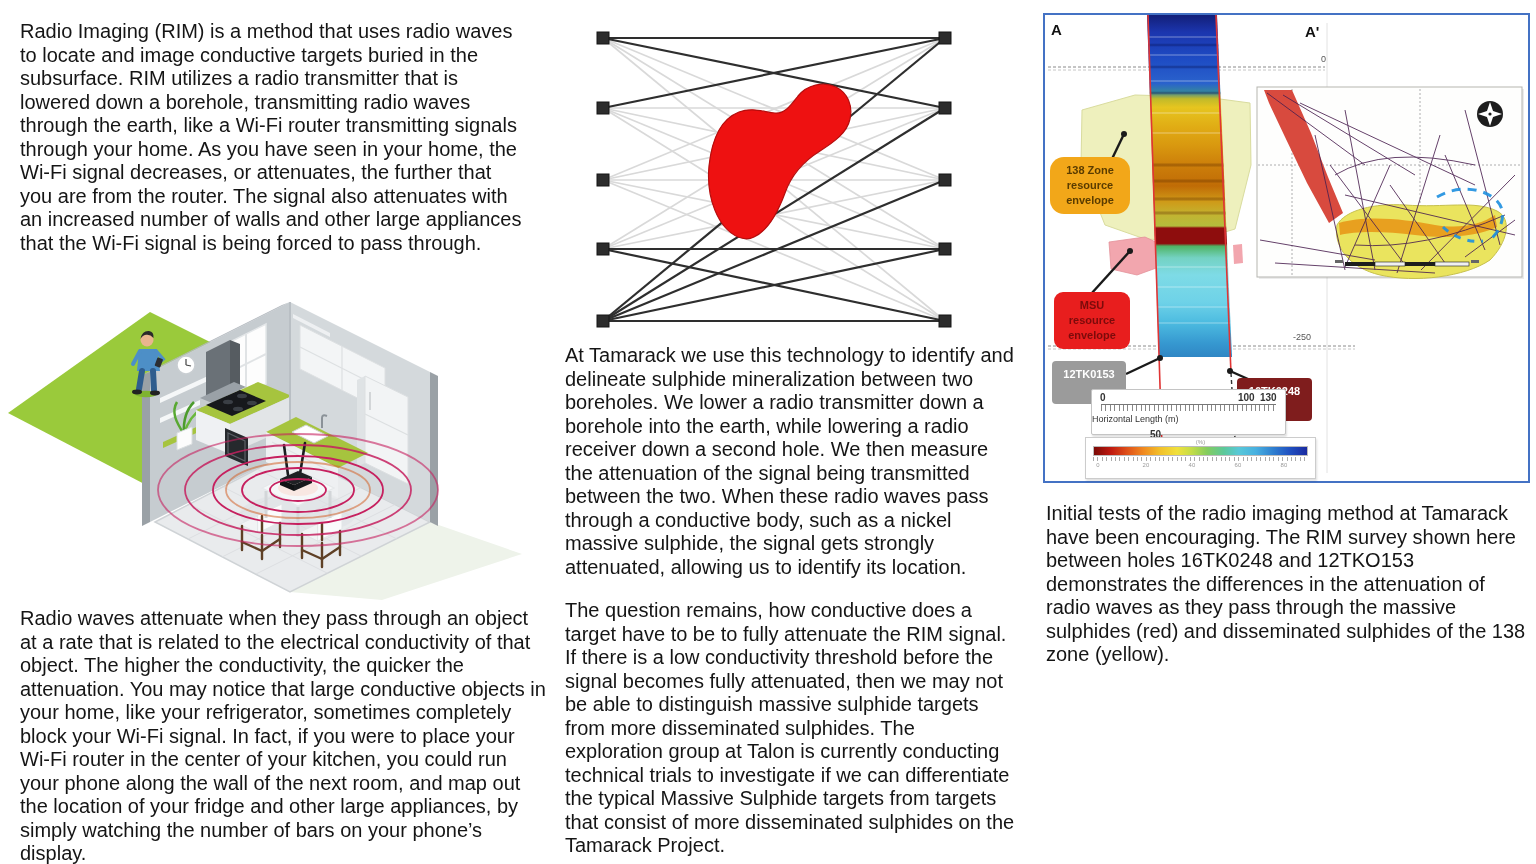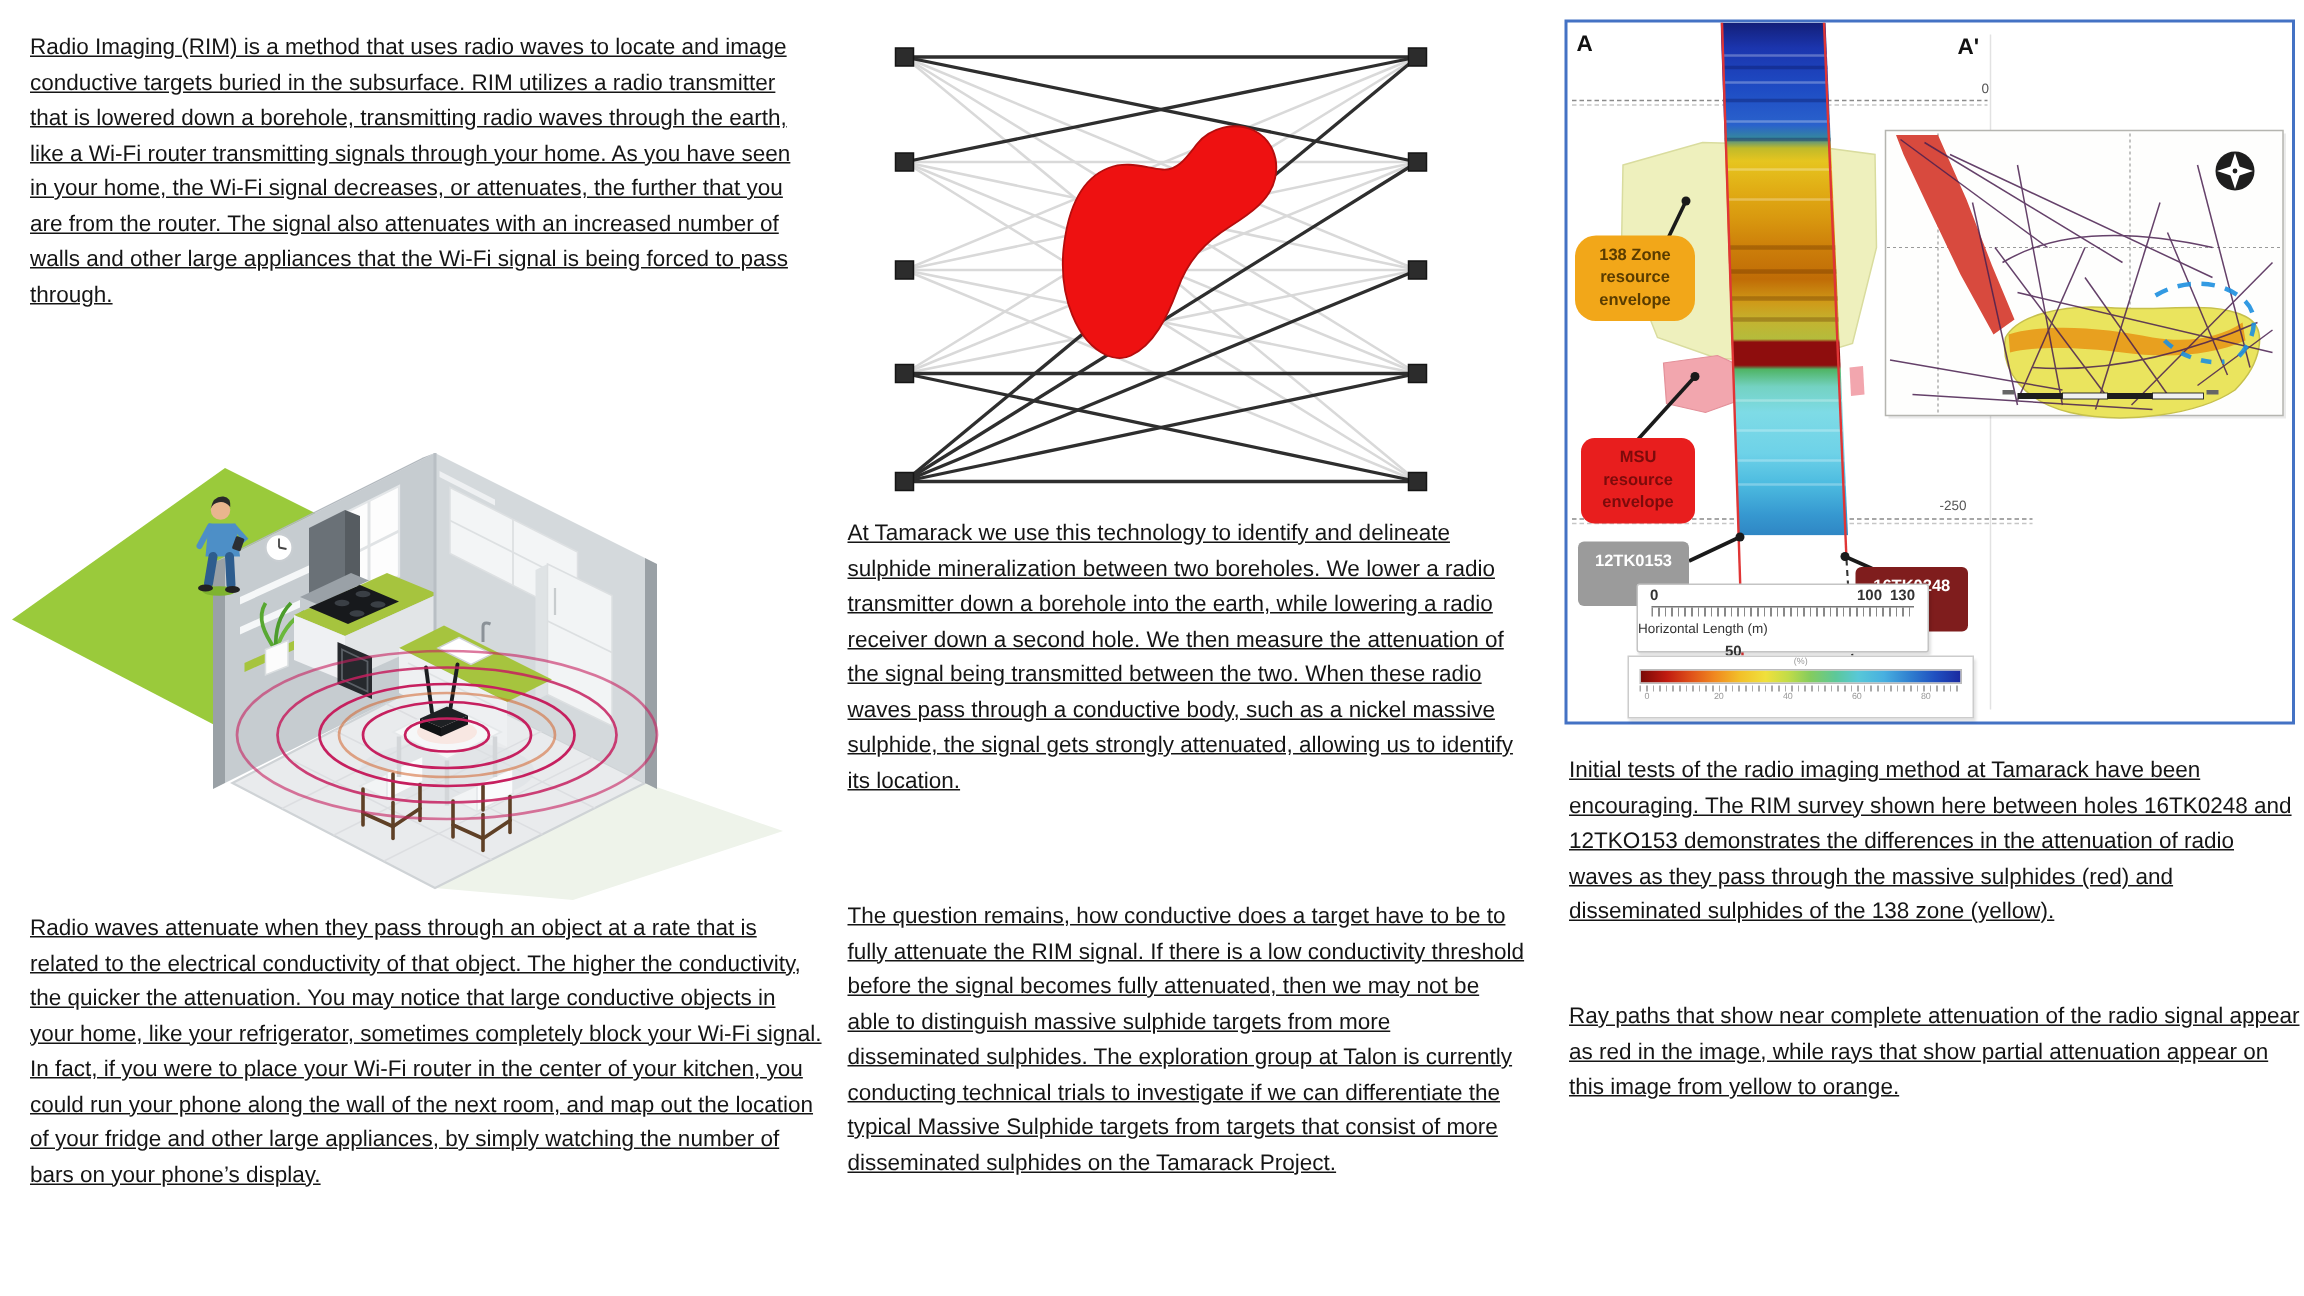--- a/index.html
+++ b/index.html
@@ -1,18 +1,18 @@
 <!DOCTYPE html>
 <html><head>
 <meta charset="utf-8">
 <style>
   html,body{margin:0;padding:0;background:#ffffff;}
   #page{position:relative;width:1536px;height:864px;background:#ffffff;overflow:hidden;
         font-family:"Liberation Sans","DejaVu Sans",sans-serif;color:#141414;}
-  .para{position:absolute;font-size:15px;line-height:23.5px;letter-spacing:0;color:#151515;text-decoration:underline;}
+  .para{position:absolute;font-size:20px;line-height:23.5px;letter-spacing:0;color:#151515;}
   
   #rim-figure{position:absolute;left:1043px;top:13px;width:487px;height:470px;
               border:2px solid #4472c4;box-sizing:border-box;background:#fff;}
   #rim-figure .ov{position:absolute;}
   .sec-label{font-weight:bold;font-size:15px;color:#111;}
   .elev{font-size:9px;color:#555;}
   .callout-box{position:absolute;border-radius:9px;text-align:center;
                font-weight:bold;font-size:11px;line-height:1.35;padding:6px 3px;}
   .hole-box{position:absolute;border-radius:4px;text-align:center;color:#fff;
             font-weight:bold;font-size:11px;line-height:27px;height:43px;}
@@ -426,15 +426,14 @@
         <span style="left:10px;">0</span>
         <span style="left:56px;">20</span>
         <span style="left:102px;">40</span>
         <span style="left:148px;">60</span>
         <span style="left:194px;">80</span>
       </div>
     </div>
   </div>
 
   <div class="para" style="left:1046px;top:502px;width:488px;">Initial tests of the radio imaging method at Tamarack have been encouraging.  The RIM survey shown here between holes 16TK0248 and 12TKO153 demonstrates the differences in the attenuation of radio waves as they pass through the massive sulphides (red) and disseminated sulphides of the 138 zone (yellow).</div>
-  <div class="para" style="left:1046px;top:666px;width:488px;">Ray paths that show near complete attenuation of the radio signal appear as red in the image, while rays that show partial attenuation appear on this image from yellow to orange.</div>
 
 </div>
 
 </body></html>

